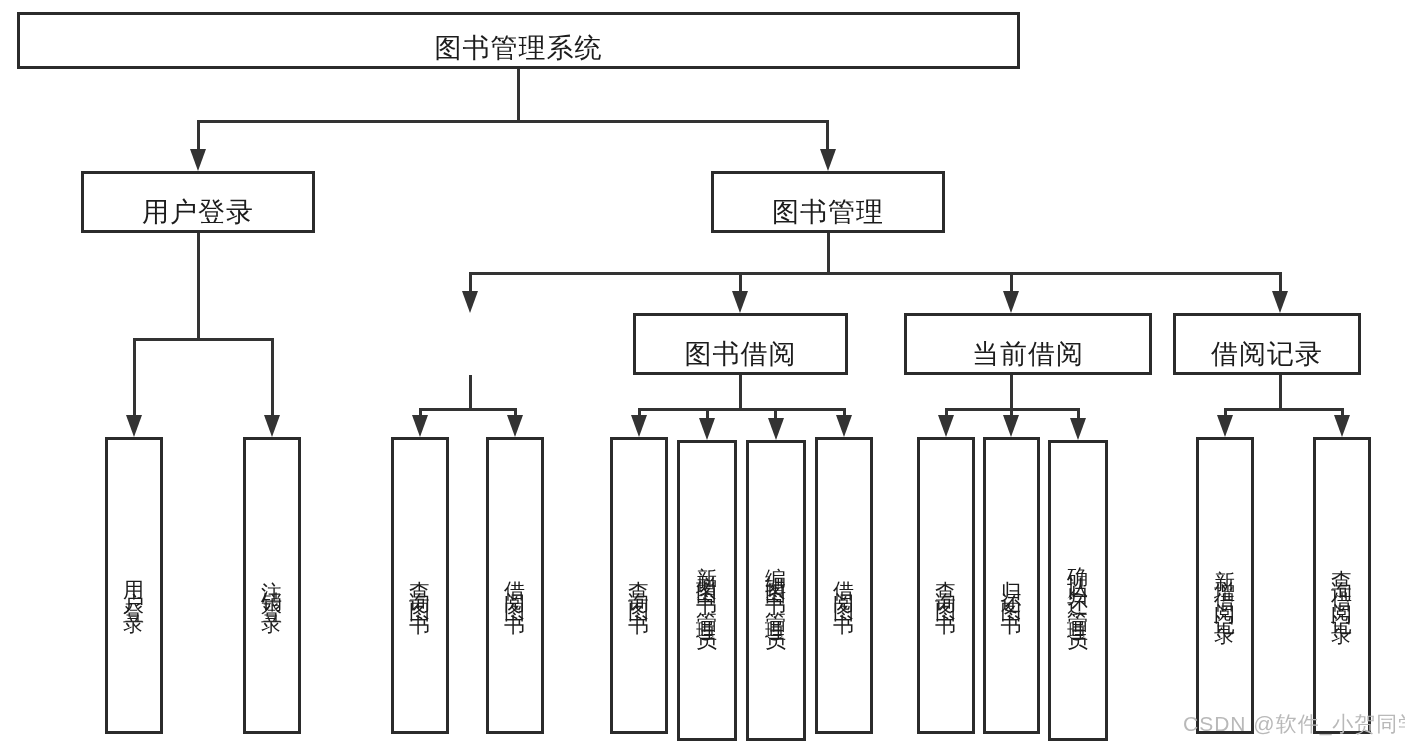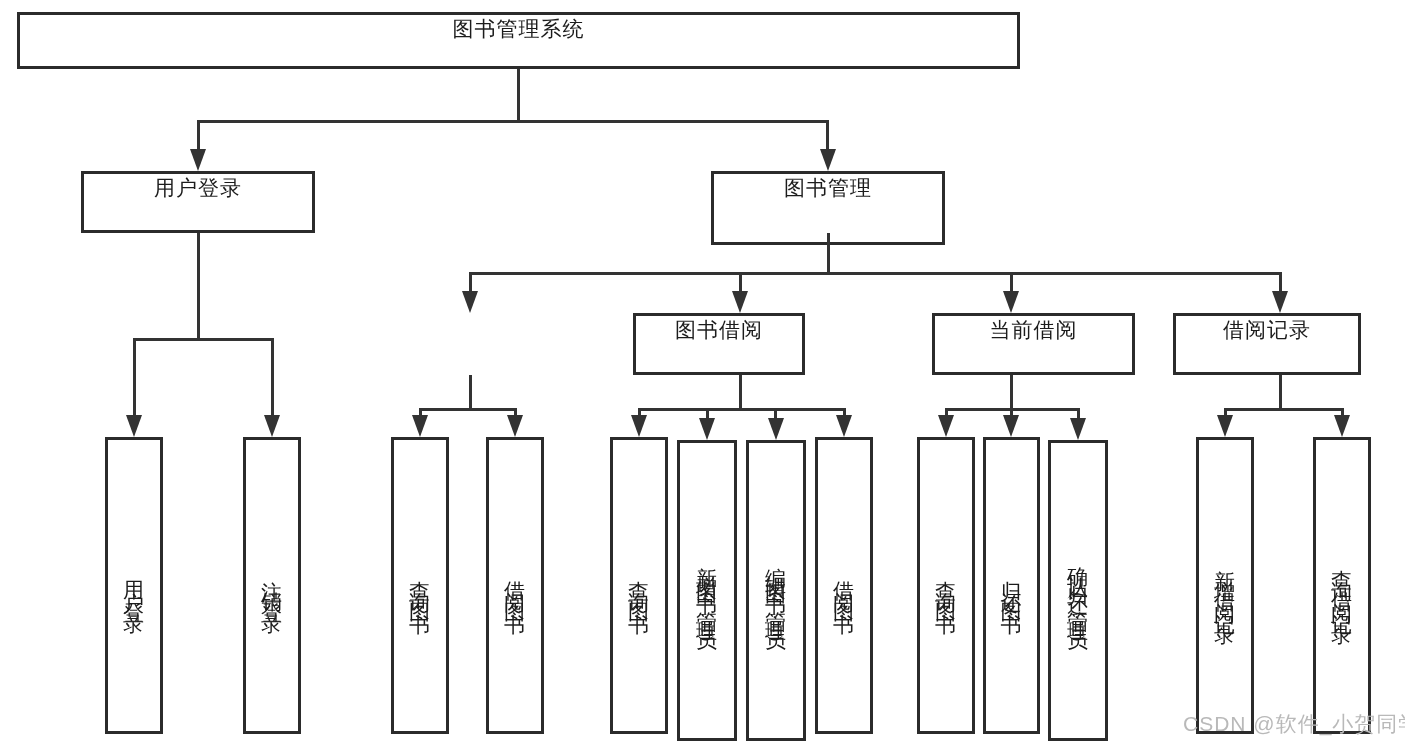--- a/index.html
+++ b/index.html
@@ -1,20 +1,20 @@
 <!DOCTYPE html>
 <html><head>
 <meta charset="utf-8">
 <style>
   html,body{margin:0;padding:0;background:#ffffff;}
   #canvas{position:relative;width:1405px;height:747px;background:#ffffff;overflow:hidden;
           font-family:"Liberation Sans",sans-serif;}
   .box{position:absolute;box-sizing:border-box;border:3px solid #2b2b2b;background:#fff;
-       display:flex;align-items:flex-start;justify-content:center;
-       font-size:21px;color:#1c1c1c;letter-spacing:1px;white-space:nowrap;}
+       display:flex;align-items:flex-end;justify-content:center;
+       font-size:27px;color:#1c1c1c;letter-spacing:1px;white-space:nowrap;}
   .vbox{position:absolute;box-sizing:border-box;border:3px solid #2b2b2b;background:#fff;
         writing-mode:vertical-rl;text-orientation:mixed;
         display:flex;align-items:center;justify-content:center;
         font-size:21px;color:#1c1c1c;letter-spacing:11px;line-height:1;}
   .vbox.admin{letter-spacing:9px;}
   .hline{position:absolute;height:3px;background:#333333;}
   .vline{position:absolute;width:3px;background:#333333;}
   .arrow{position:absolute;width:0;height:0;
          border-left:8px solid transparent;border-right:8px solid transparent;
          border-top:22px solid #333333;}
@@ -33,39 +33,39 @@
   <div class="vline" style="left:517px;top:69px;height:51px"></div>
   <div class="hline" style="left:197px;top:120px;width:632px"></div>
   <div class="vline" style="left:197px;top:120px;height:30px"></div>
   <div class="arrow" style="left:190px;top:149px"></div>
   <div class="vline" style="left:826px;top:120px;height:30px"></div>
   <div class="arrow" style="left:820px;top:149px"></div>
 
   <div class="box" style="left:81px;top:171px;width:234px;height:62px">
     <span>用户登录</span>
   </div>
-  <div class="box" style="left:711px;top:171px;width:234px;height:74px">
+  <div class="box" style="left:711px;top:171px;width:234px;height:62px">
     <span>图书管理</span>
   </div>
 
   <div class="vline" style="left:827px;top:233px;height:39px"></div>
   <div class="hline" style="left:469px;top:272px;width:813px"></div>
   <div class="vline" style="left:469px;top:272px;height:20px"></div>
   <div class="arrow" style="left:462px;top:291px"></div>
   <div class="vline" style="left:739px;top:272px;height:20px"></div>
   <div class="arrow" style="left:732px;top:291px"></div>
   <div class="vline" style="left:1010px;top:272px;height:20px"></div>
   <div class="arrow" style="left:1003px;top:291px"></div>
   <div class="vline" style="left:1279px;top:272px;height:20px"></div>
   <div class="arrow" style="left:1272px;top:291px"></div>
 
-  <div class="box" style="left:633px;top:313px;width:172px;height:62px">
+  <div class="box" style="left:633px;top:313px;width:215px;height:62px">
     <span>图书借阅</span>
   </div>
-  <div class="box" style="left:932px;top:313px;width:203px;height:62px">
+  <div class="box" style="left:904px;top:313px;width:248px;height:62px">
     <span>当前借阅</span>
   </div>
   <div class="box" style="left:1173px;top:313px;width:188px;height:62px">
     <span>借阅记录</span>
   </div>
 
   <div class="vline" style="left:197px;top:233px;height:105px"></div>
   <div class="hline" style="left:133px;top:338px;width:141px"></div>
   <div class="vline" style="left:133px;top:338px;height:77px"></div>
   <div class="arrow" style="left:126px;top:415px"></div>

